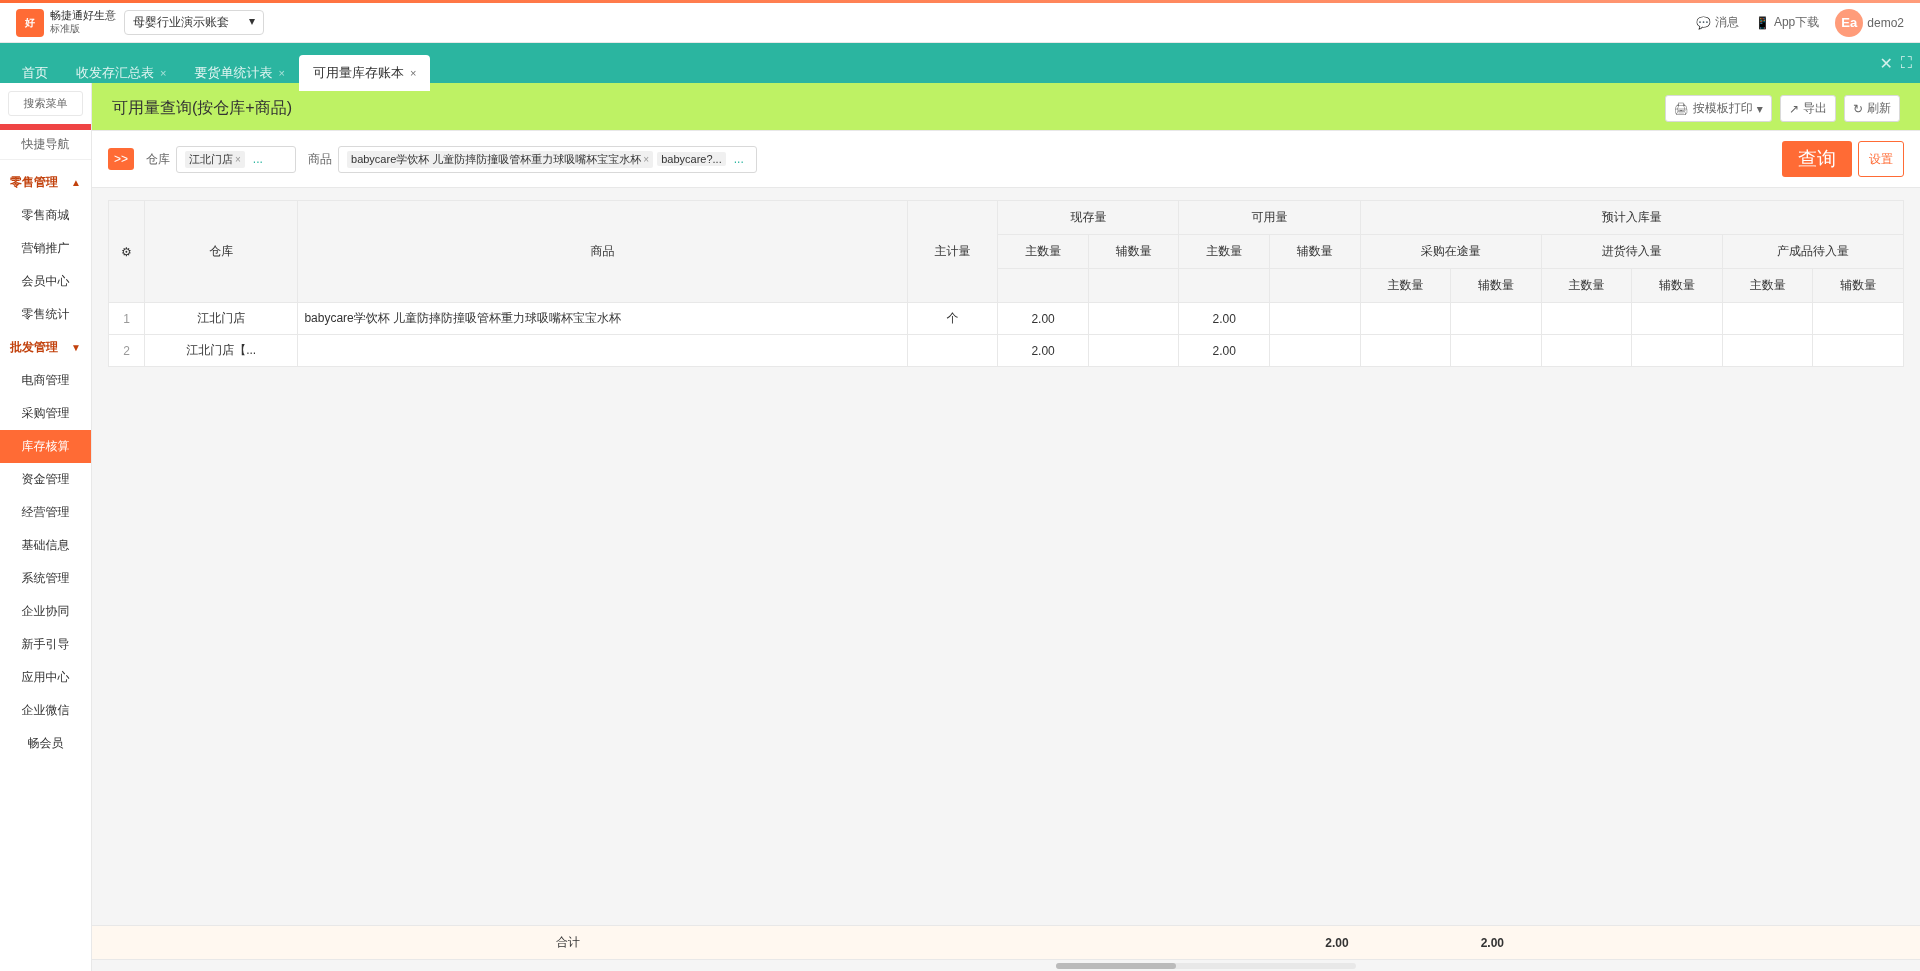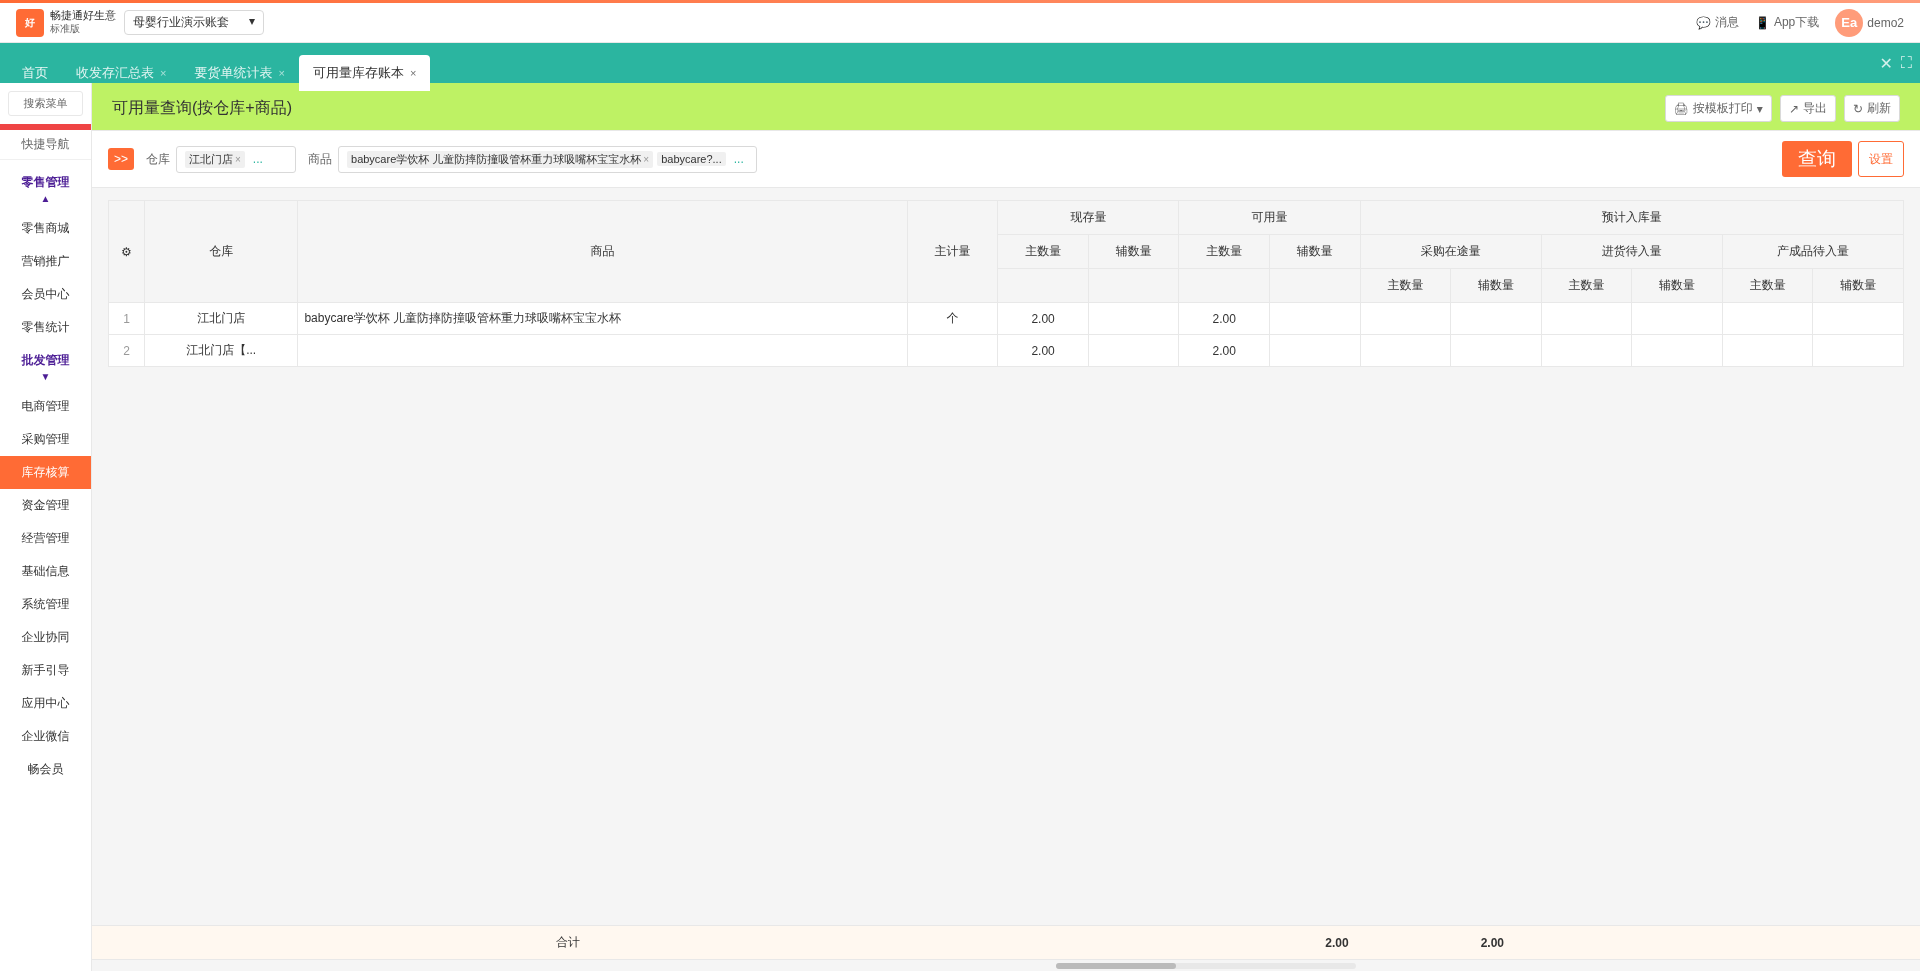--- a/index.html
+++ b/index.html
@@ -30,21 +30,21 @@
     .main-layout { display: flex; flex: 1; overflow: hidden; }
 
     
     .sidebar { width: 92px; background: #fff; border-right: 1px solid #e8e8e8; display: flex; flex-direction: column; overflow-y: auto; flex-shrink: 0; }
     .sidebar-search { padding: 8px; border-bottom: 6px solid #ef4444; }
     .sidebar-search-btn { width: 100%; background: none; border: 1px solid #e8e8e8; border-radius: 3px; padding: 4px; font-size: 11px; color: #666; cursor: pointer; text-align: center; }
     .sidebar-nav-btn { padding: 6px 8px; font-size: 12px; color: #666; cursor: pointer; text-align: center; border-bottom: 1px solid #f0f0f0; display: flex; align-items: center; justify-content: center; gap: 4px; }
     .sidebar-section { padding: 6px 0; }
     .sidebar-item { padding: 8px 4px; font-size: 12px; color: #333; cursor: pointer; text-align: center; display: flex; flex-direction: column; align-items: center; gap: 2px; }
     .sidebar-item.active { background: #ff6b35; color: white; }
-    .sidebar-item.section-header { display: flex; flex-direction: column; justify-content: space-between; align-items: center; padding: 8px 10px; font-size: 12px; color: #4c1d95; font-weight: bold; }
+    .sidebar-item.section-header { display: flex; flex-direction: row; justify-content: space-between; align-items: center; padding: 8px 10px; font-size: 12px; color: #c2410c; font-weight: bold; }
     .sidebar-item.section-header .arrow { font-size: 10px; }
 
     
     .content-area { flex: 1; overflow: hidden; display: flex; flex-direction: column; background: #f5f5f5; }
 
     
     .page-header { background: #bef264; padding: 12px 20px 8px; border-bottom: 1px solid #e8e8e8; display: flex; align-items: center; justify-content: space-between; flex-shrink: 0; }
     .page-title { font-size: 16px; color: #333; font-weight: normal; }
     .page-actions { display: flex; align-items: center; gap: 8px; }
     .page-action-btn { display: flex; align-items: center; gap: 4px; font-size: 12px; color: #666; cursor: pointer; padding: 4px 8px; border: 1px solid #d9d9d9; border-radius: 3px; background: #fff; }

